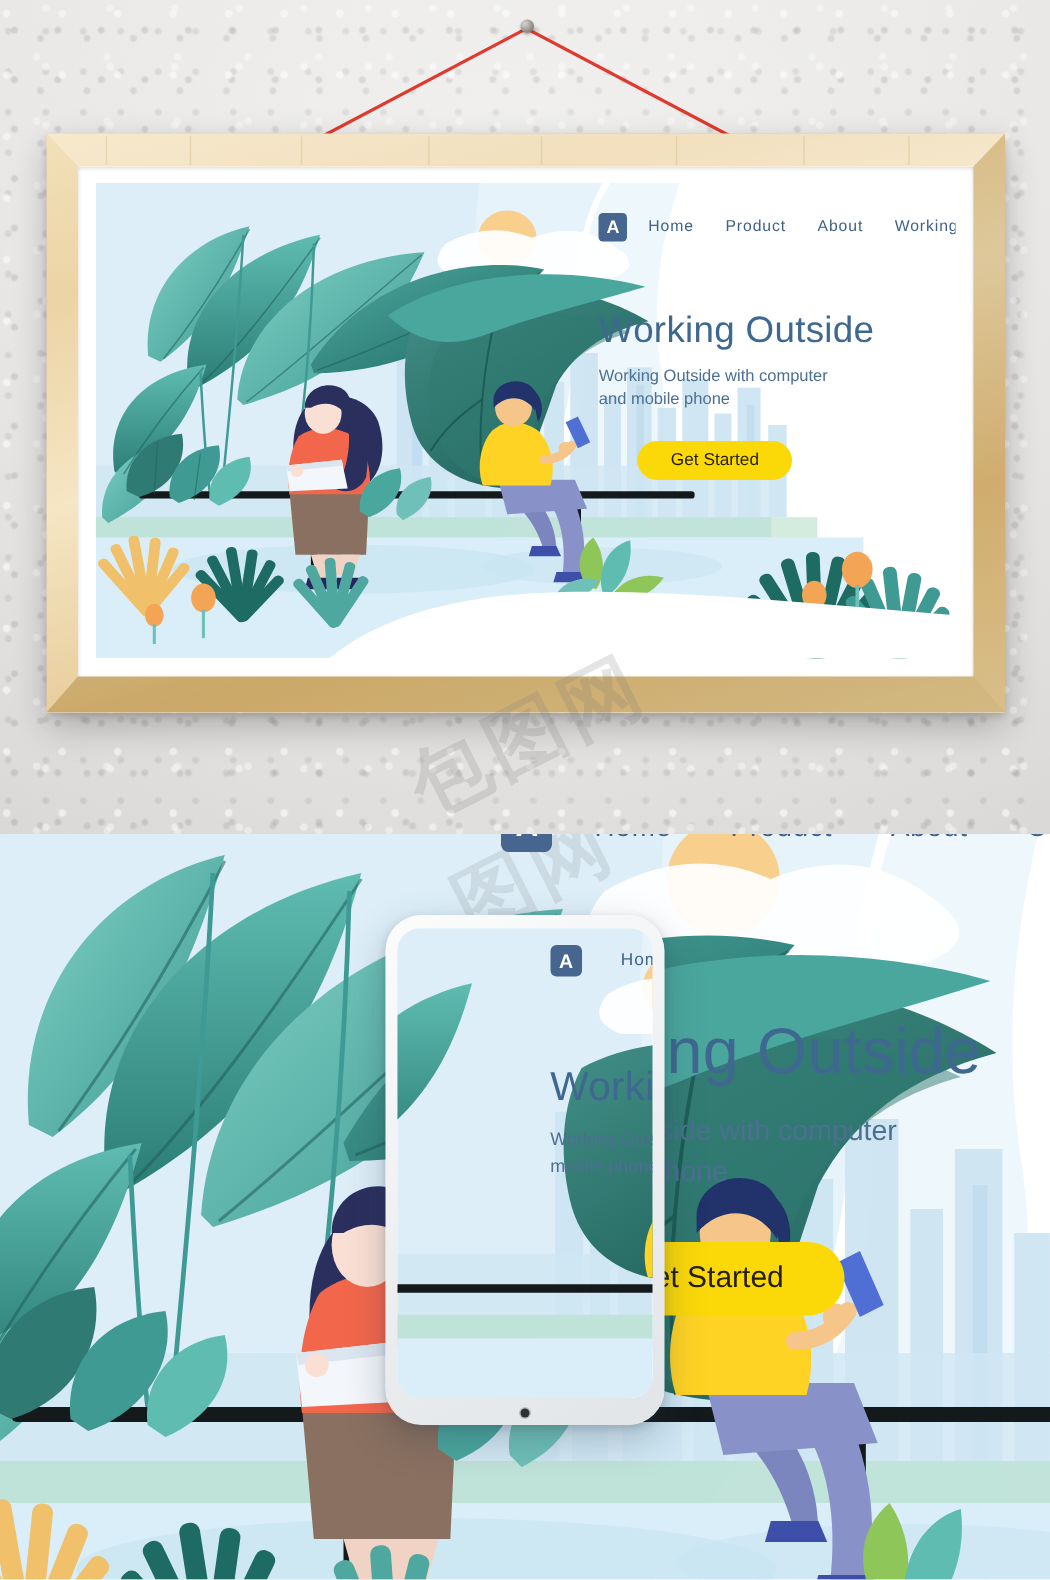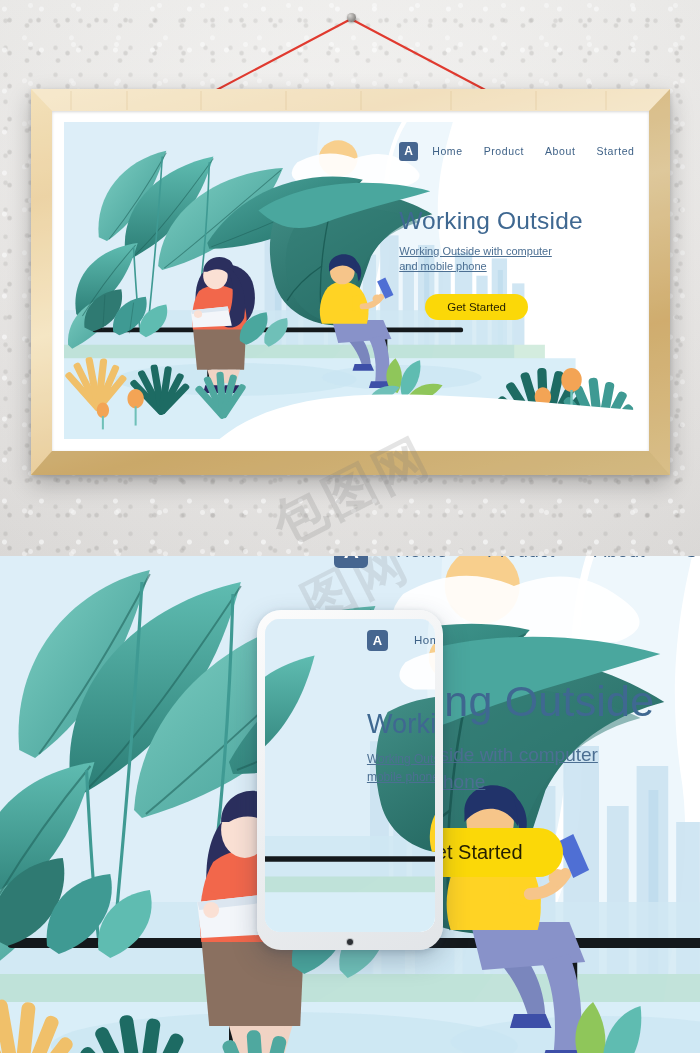--- a/index.html
+++ b/index.html
@@ -72,21 +72,21 @@
   .logo-box{
     background:#466690; color:#ffffff; display:flex; align-items:center;
     justify-content:center; font-weight:700; border-radius:3px;
   }
   .nav-links{ display:flex; }
   .nav-link{ color:#3f6287; white-space:nowrap; letter-spacing:.6px; }
 
   
   .hero{ position:absolute; z-index:30; }
   .hero-title{ color:#3f6891; font-weight:400; letter-spacing:.2px; white-space:nowrap; }
-  .hero-sub{ color:#4c6f92;text-decoration:underline; }
+  .hero-sub{ color:#4c6f92; }
   .cta-btn{
     display:inline-flex; align-items:center; justify-content:center;
     background:#fbd808; color:#241f00; border:none; border-radius:999px;
     font-weight:400; cursor:pointer; white-space:nowrap;
   }
 
   
   .scene{ position:absolute; inset:0; }
   .scene svg{ display:block; width:100%; height:100%; }
 
@@ -424,21 +424,21 @@
           </div>
 
           <div class="navbar" style="left:58.5%; top:6.2%; gap:14px;">
             <div class="logo-box" style="width:19px; height:19px; font-size:12px;">
               <span>A</span>
             </div>
             <div class="nav-links" style="gap:21px;">
               <span class="nav-link" style="font-size:10.5px;">Home</span>
               <span class="nav-link" style="font-size:10.5px;">Product</span>
               <span class="nav-link" style="font-size:10.5px;">About</span>
-              <span class="nav-link" style="font-size:10.5px;">Started</span>
+              <span class="nav-link" style="font-size:10.5px;">Working</span>
             </div>
           </div>
 
           <div class="hero" style="left:58.5%; top:27%;">
             <div class="hero-title" style="font-size:24.5px; line-height:1.1;">Working Outside</div>
             <div class="hero-sub" style="font-size:11px; margin-top:9px; line-height:1.45;">Working Outside with computer</div>
             <div class="hero-sub" style="font-size:11px; line-height:1.45;">and mobile phone</div>
             <button class="cta-btn" style="margin-top:19px; margin-left:26px; padding:7px 22px; font-size:11.5px;">Get Started</button>
           </div>
 

